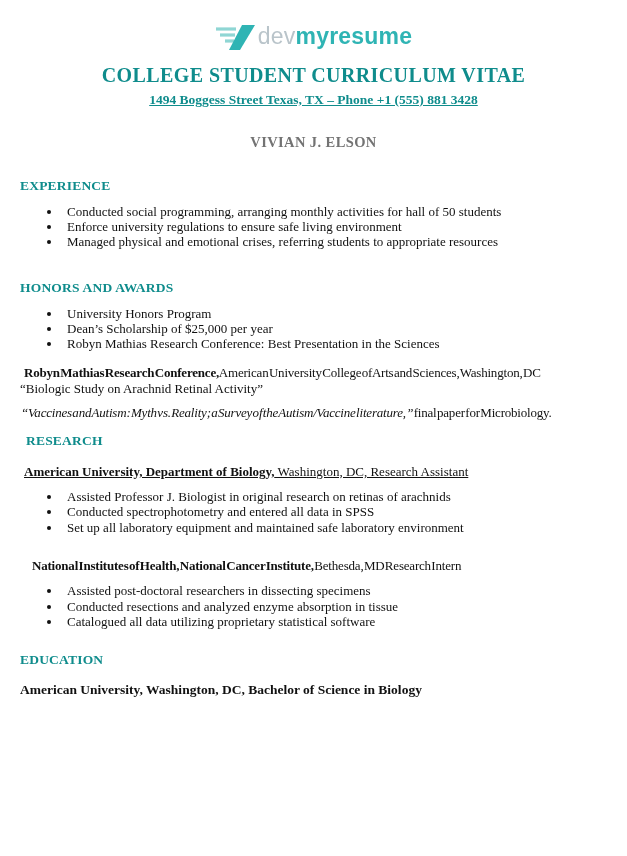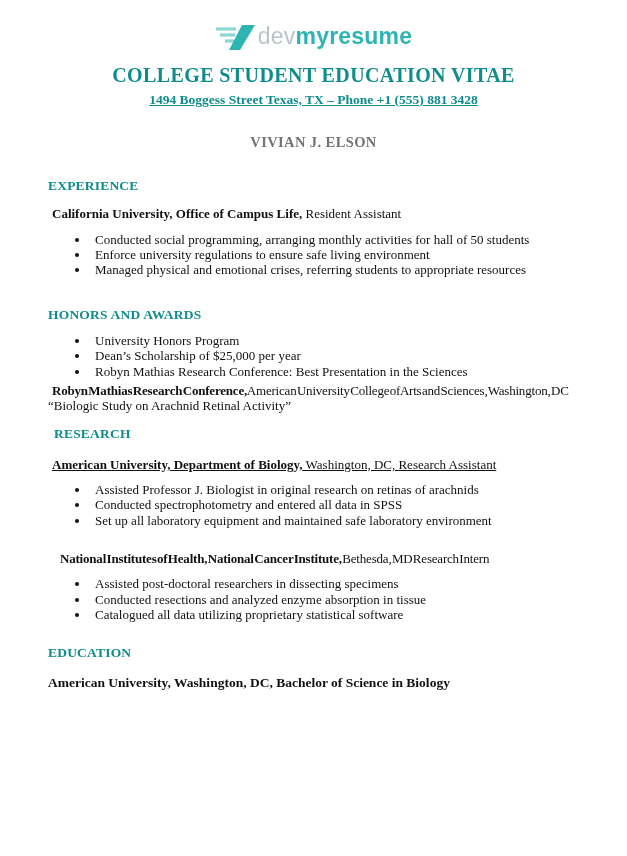--- a/index.html
+++ b/index.html
@@ -54,21 +54,21 @@
   }
   .name {
     margin-top: 26px;
     text-align: center;
     font-size: 14.5px;
     font-weight: bold;
     letter-spacing: 0.4px;
     color: #737373;
   }
   
-  .content { padding: 0 30px 0 48px; }
+  .content { padding: 0 30px 0 20px; }
   .sec-heading {
     color: var(--accent);
     font-weight: bold;
     font-size: 13.5px;
     letter-spacing: 0.2px;
   }
   .entry-line { margin-left: 4px; line-height: 15.5px; }
   .b { font-weight: bold; }
   .i { font-style: italic; }
   .tight { letter-spacing: -0.2px; word-spacing: -2.6px; }
@@ -81,21 +81,21 @@
     padding-left: 5px;
     line-height: 15.2px;
     margin: 0;
   }
   
   .h-exp      { margin-top: 27px; }
   .exp-entry  { margin-top: 12px; }
   .h-honors   { margin-top: 30px; }
   .honors-ul  { margin-top: 11px; }
   .h-pres     { margin-top: 12px; margin-left: 6px; }
-  .conf-para  { margin-top: 4px; }
+  .conf-para  { margin-top: 14px; }
   .paper1     { margin-top: 14px; margin-left: 9px; }
   .paper2     { margin-top: 9px;  margin-left: 1px; }
   .h-research { margin-top: 12px; margin-left: 6px; }
   .r1-entry   { margin-top: 15px; text-decoration: underline; }
   .r2-entry   { margin-top: 23px; margin-left: 12px; }
   .r2-ul      { margin-top: 8px; }
   .h-edu      { margin-top: 23px; }
   .edu-line   { margin-top: 14px; margin-left: 0; font-size: 13.5px; }
 </style>
 </head>
@@ -106,43 +106,43 @@
   <div class="logo-row">
     <svg class="logo-icon" viewBox="0 0 40 30" aria-hidden="true">
       <line x1="1" y1="7" x2="21" y2="7" stroke-width="3.2" stroke="#8fd6d4"></line>
       <line x1="5" y1="13" x2="20" y2="13" stroke-width="3.2" stroke="#8fd6d4"></line>
       <line x1="10" y1="19" x2="19" y2="19" stroke-width="3.2" stroke="#8fd6d4"></line>
       <polygon points="14,28 27,3 40,3 25,28" fill="#2fb4b4"></polygon>
     </svg>
     <div class="logo-text"><span class="logo-dev">dev</span><span class="logo-rest">myresume</span></div>
   </div>
 
-  <div class="title">COLLEGE STUDENT EDUCATION VITAE</div>
+  <div class="title">COLLEGE STUDENT CURRICULUM VITAE</div>
   <div class="contact">1494 Boggess Street Texas, TX – Phone +1 (555) 881 3428</div>
   <div class="name">VIVIAN J. ELSON</div>
 
   <div class="content">
 
     <div class="sec-heading h-exp">EXPERIENCE</div>
-    <div class="entry-line exp-entry"><span class="b">California University, Office of Campus Life,</span><span> Resident Assistant</span></div>
     <ul class="bullets">
       <li>Conducted social programming, arranging monthly activities for hall of 50 students</li>
       <li>Enforce university regulations to ensure safe living environment</li>
       <li>Managed physical and emotional crises, referring students to appropriate resources</li>
     </ul>
 
     <div class="sec-heading h-honors">HONORS AND AWARDS</div>
     <ul class="bullets honors-ul">
       <li>University Honors Program</li>
       <li>Dean’s Scholarship of $25,000 per year</li>
       <li>Robyn Mathias Research Conference: Best Presentation in the Sciences</li>
     </ul>
 
     <div class="entry-line conf-para tight"><span class="b">Robyn Mathias Research Conference,</span><span> American University College of Arts and Sciences, Washington, DC</span></div>
     <div class="entry-line" style="margin-left:0;">“Biologic Study on Arachnid Retinal Activity”</div>
+    <div class="entry-line paper2 tight"><span class="i">“Vaccines and Autism: Myth vs. Reality; a Survey of the Autism/Vaccine literature, ”</span><span> final paper for Microbiology.</span></div>
 
     <div class="sec-heading h-research">RESEARCH</div>
     <div class="entry-line r1-entry"><span class="b">American University, Department of Biology,</span><span> Washington, DC, Research Assistant</span></div>
     <ul class="bullets">
       <li>Assisted Professor J. Biologist in original research on retinas of arachnids</li>
       <li>Conducted spectrophotometry and entered all data in SPSS</li>
       <li>Set up all laboratory equipment and maintained safe laboratory environment</li>
     </ul>
     <div class="entry-line r2-entry tight"><span class="b">National Institutes of Health, National Cancer Institute,</span><span> Bethesda, MD Research Intern</span></div>
     <ul class="bullets r2-ul">

